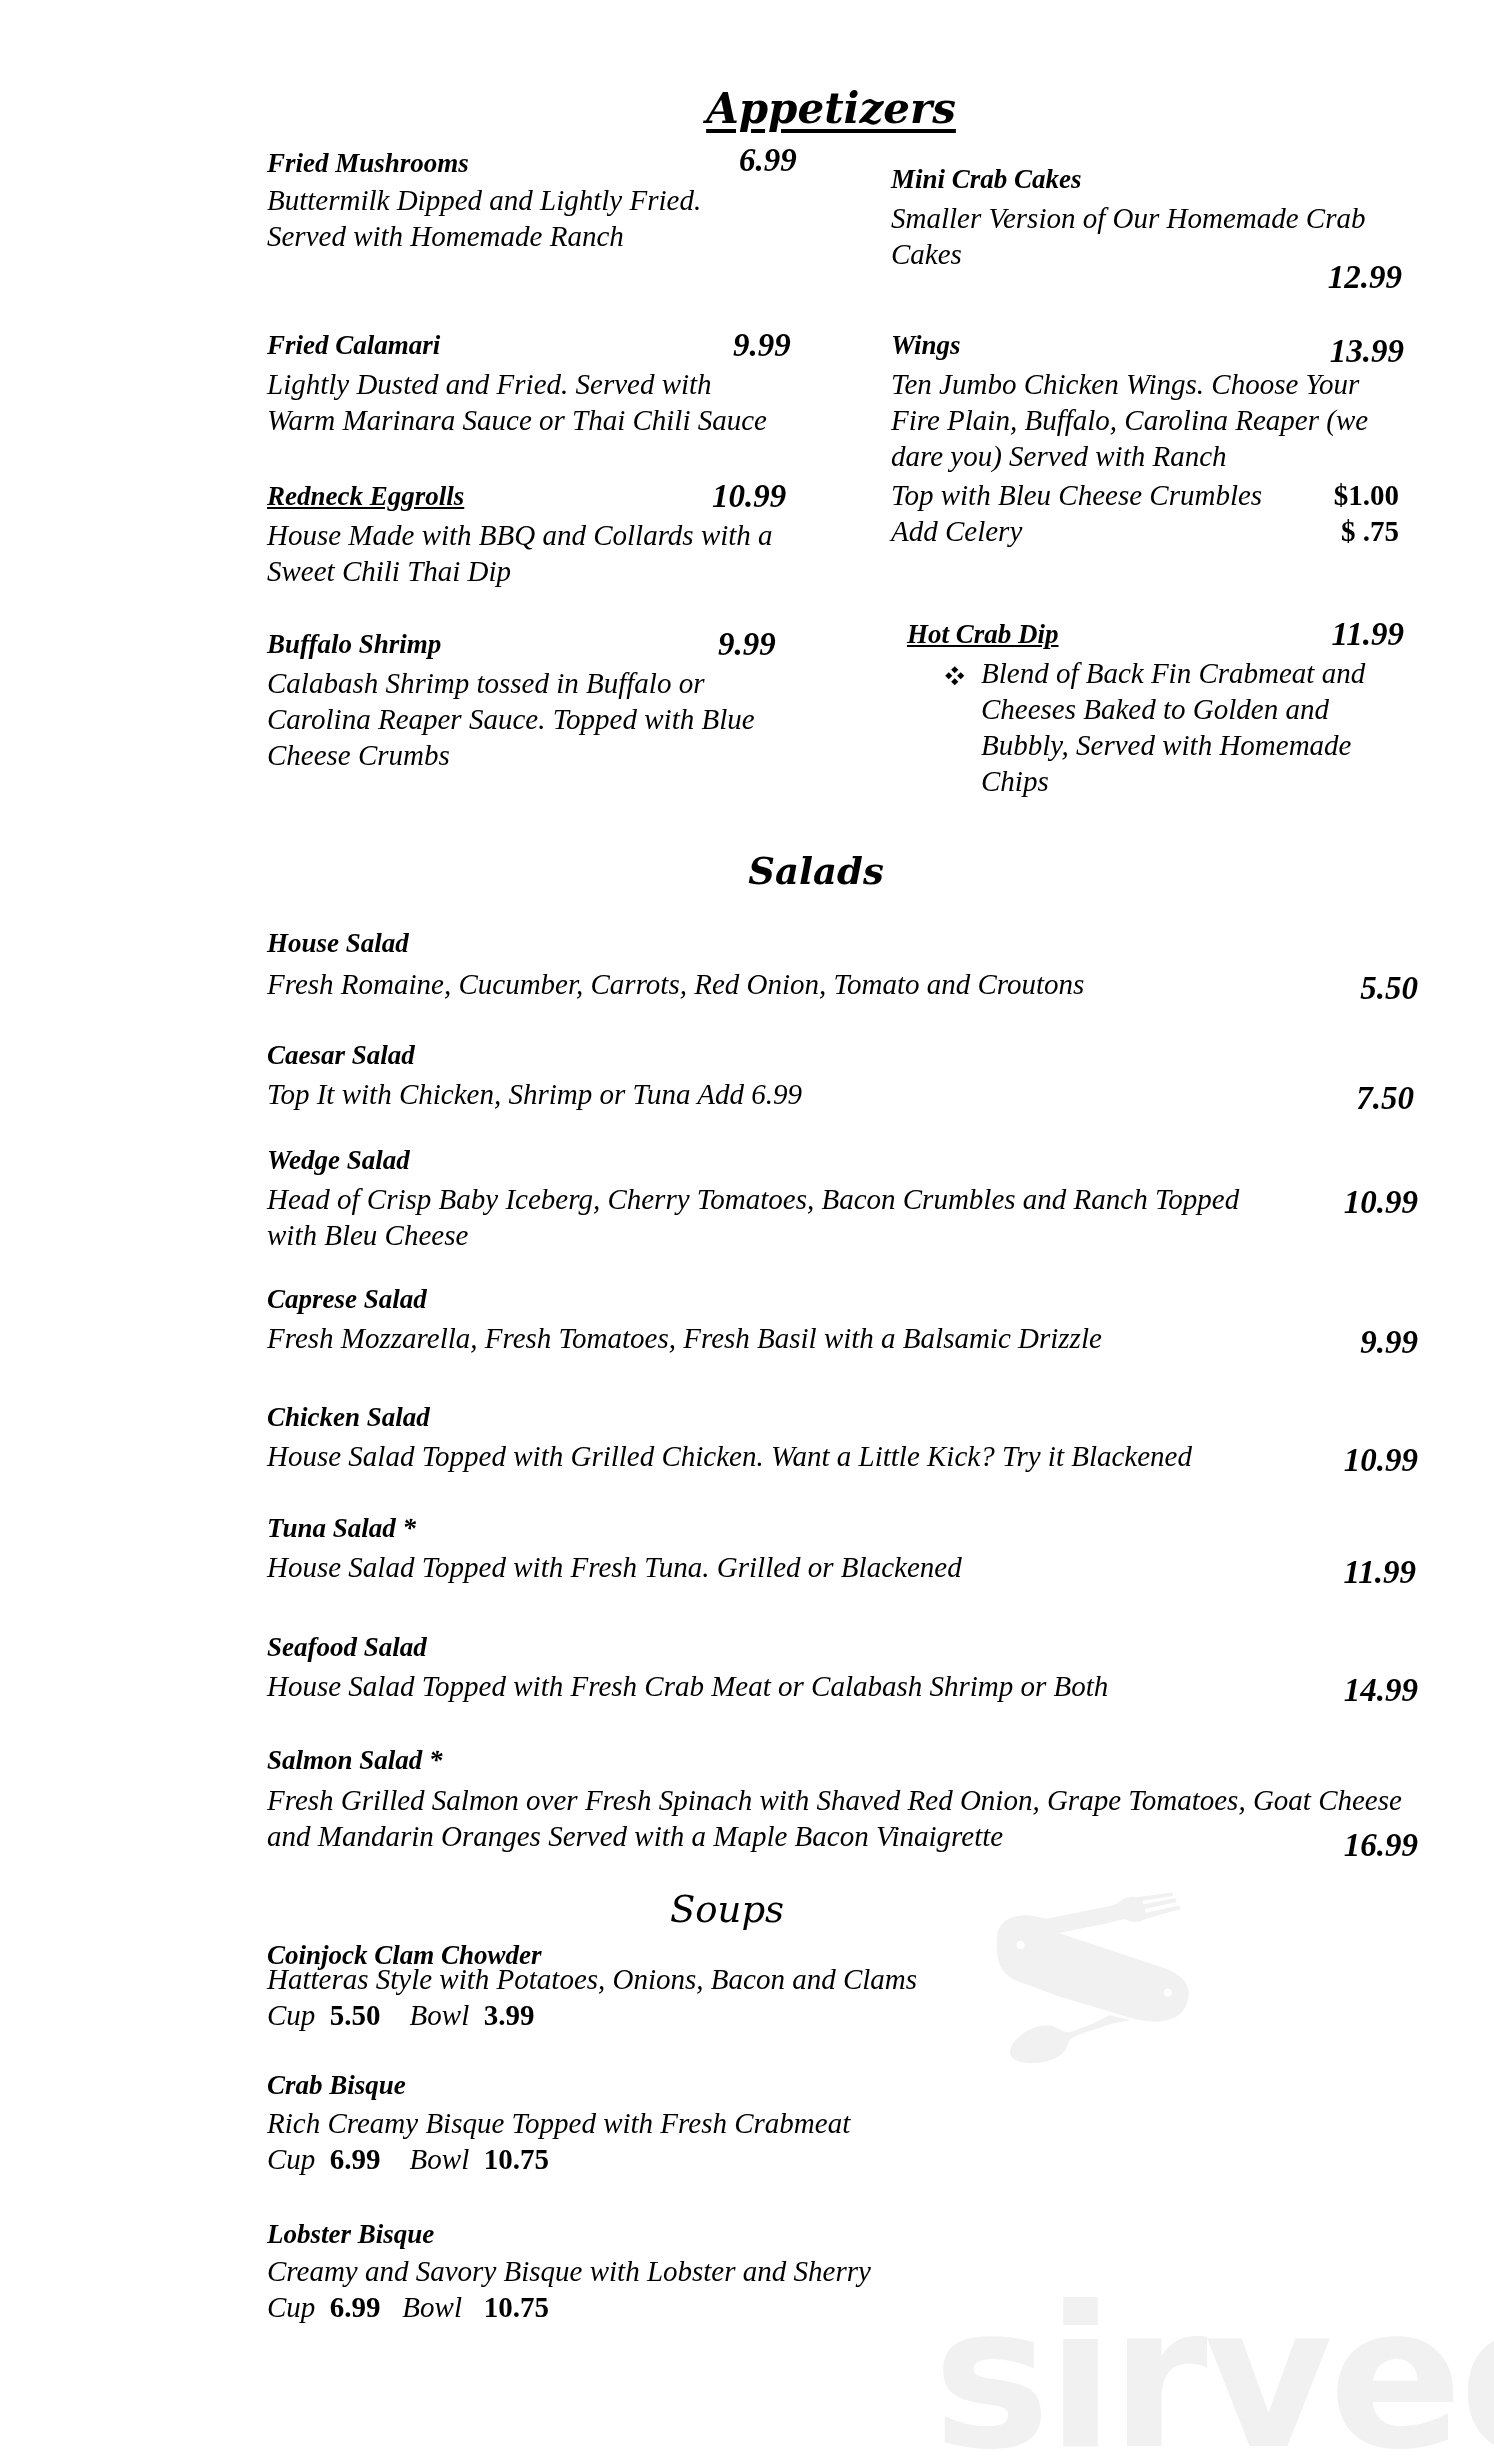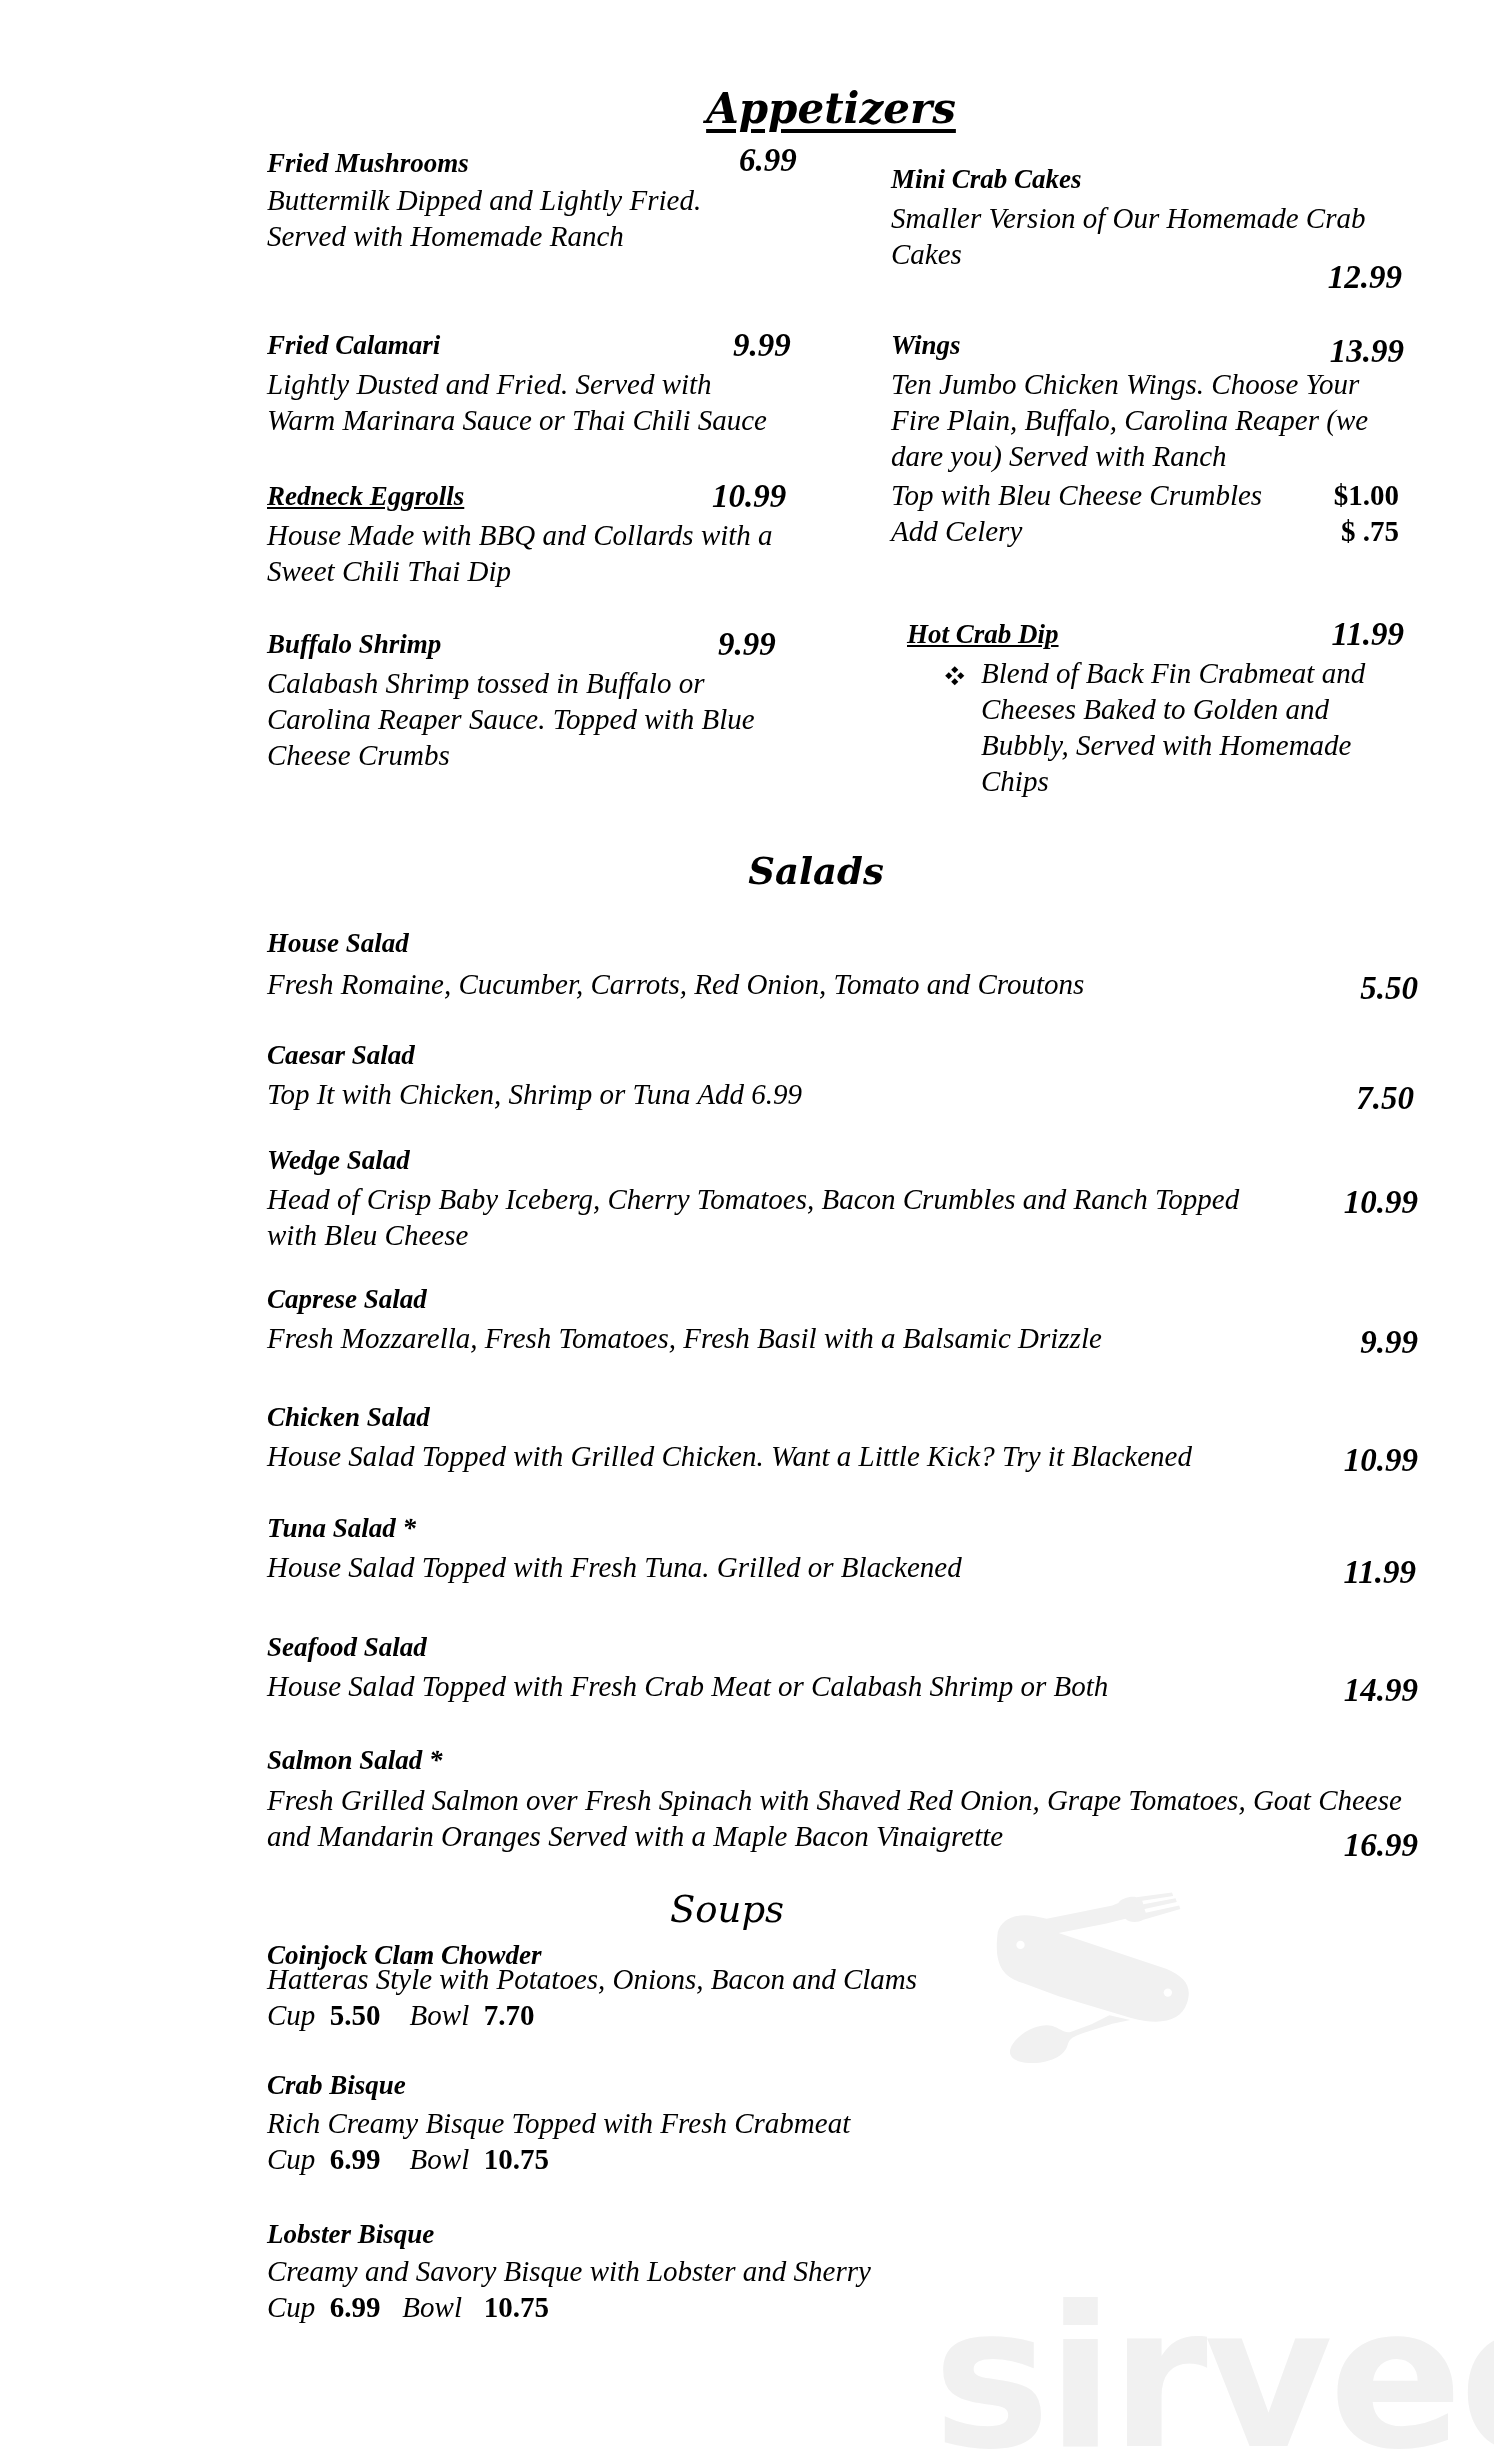--- a/index.html
+++ b/index.html
@@ -162,21 +162,21 @@
   <div class="abs price price-r" style="left:0; width:1151px; top:1826px;">16.99</div>
 </div>
 
 <div class="abs h-section soups-title" style="left:727px; top:1888px;">Soups</div>
 
 <div class="abs" style="left:267px; top:0; width:777px;">
 
   <div class="abs item-name" style="left:0; top:1936px;">Coinjock Clam Chowder</div>
   <div class="abs item-desc" style="left:0; top:1961px; white-space:nowrap;">Hatteras Style with Potatoes, Onions, Bacon and Clams</div>
   <div class="abs soup-prices" style="left:0; top:1997px;">
-    <span class="lbl">Cup</span>&nbsp;&nbsp;<span class="val">5.50</span>&nbsp;&nbsp;&nbsp;&nbsp;<span class="lbl">Bowl</span>&nbsp;&nbsp;<span class="val">7.70</span>
+    <span class="lbl">Cup</span>&nbsp;&nbsp;<span class="val">5.50</span>&nbsp;&nbsp;&nbsp;&nbsp;<span class="lbl">Bowl</span>&nbsp;&nbsp;<span class="val">3.99</span>
   </div>
 
   <div class="abs item-name" style="left:0; top:2066px;">Crab Bisque</div>
   <div class="abs item-desc" style="left:0; top:2105px; white-space:nowrap;">Rich Creamy Bisque Topped with Fresh Crabmeat</div>
   <div class="abs soup-prices" style="left:0; top:2141px;">
     <span class="lbl">Cup</span>&nbsp;&nbsp;<span class="val">6.99</span>&nbsp;&nbsp;&nbsp;&nbsp;<span class="lbl">Bowl</span>&nbsp;&nbsp;<span class="val">10.75</span>
   </div>
 
   <div class="abs item-name" style="left:0; top:2215px;">Lobster Bisque</div>
   <div class="abs item-desc" style="left:0; top:2253px; white-space:nowrap;">Creamy and Savory Bisque with Lobster and Sherry</div>

